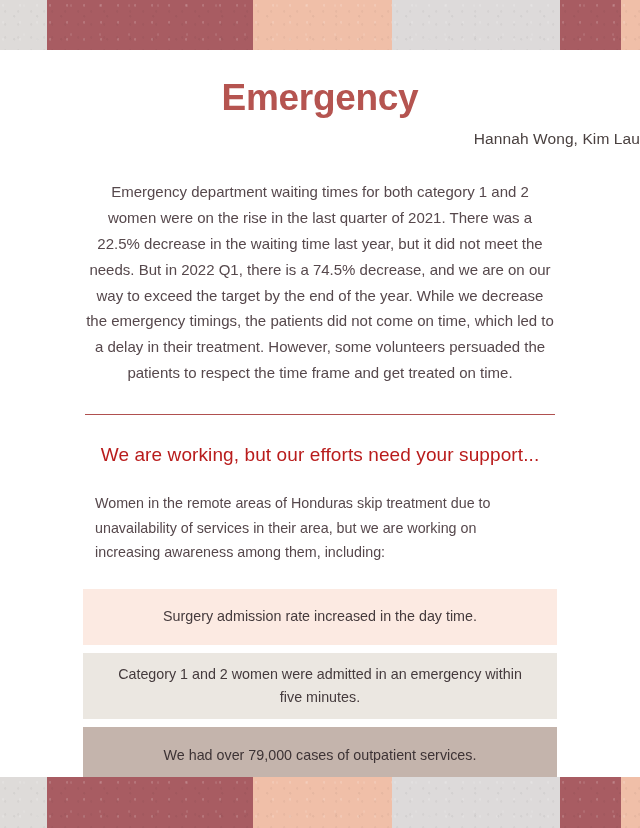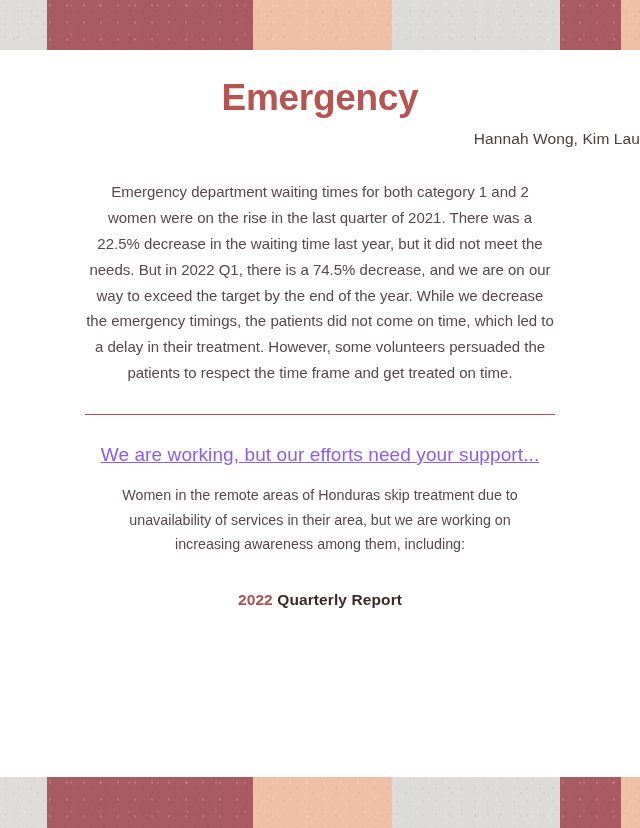--- a/index.html
+++ b/index.html
@@ -96,24 +96,24 @@
     margin: 0;
     padding-top: 29px;
     text-align: center;
     font-size: 19px;
     font-weight: 400;
     color: #b56a70;
     letter-spacing: 0.1px;
   }
 
   .section-sub {
-    margin: 0 auto;
+    margin: 8px auto;
     padding-top: 17px;
     width: 450px;
-    text-align: center;
+    text-align: left;
     font-size: 14.3px;
     line-height: 1.73;
     color: #56484c;
   }
 
   .callouts {
     margin: 24px auto 0 auto;
     width: 474px;
     display: flex;
     flex-direction: column;
@@ -158,24 +158,29 @@
 <div class="page">
 
   <h1 class="doc-title" style="color: rgb(181, 84, 80);">Emergency</h1>
 
   <p class="byline">Hannah Wong, Kim Lau</p>
 
   <p class="intro">Emergency department waiting times for both category 1 and 2 women were on the rise in the last quarter of 2021. There was a 22.5% decrease in the waiting time last year, but it did not meet the needs. But in 2022 Q1, there is a 74.5% decrease, and we are on our way to exceed the target by the end of the year. While we decrease the emergency timings, the patients did not come on time, which led to a delay in their treatment. However, some volunteers persuaded the patients to respect the time frame and get treated on time.</p>
 
   <div class="divider" style="border-top-color: rgb(176, 80, 79);"></div>
 
-  <h2 class="section-heading" style="color: #8b5cf6; text-decoration: underline;">We are working, but our efforts need your support...</h2>
+  <h2 class="section-heading" style="color: #b91c1c;">We are working, but our efforts need your support...</h2>
 
   <p class="section-sub">Women in the remote areas of Honduras skip treatment due to unavailability of services in their area, but we are working on increasing awareness among them, including:</p>
 
+  <div class="callouts">
+    <div class="callout" style="background: rgb(252, 234, 226); color: rgb(68, 58, 60);">Surgery admission rate increased in the day time.</div>
+    <div class="callout" style="background: rgb(235, 231, 225); color: rgb(68, 58, 60);">Category 1 and 2 women were admitted in an emergency within five minutes.</div>
+    <div class="callout" style="background: rgb(196, 180, 172); color: rgb(61, 51, 53);">We had over 79,000 cases of outpatient services.</div>
+  </div>
 
   <p class="footer">
     <span class="year" style="color: rgb(176, 80, 79);">2022</span><span>&nbsp;</span><span class="label" style="color: rgb(58, 43, 43);">Quarterly Report</span>
   </p>
 
 </div>
 
 <div class="banner bottom">
   <div class="band" style="background: rgb(222, 219, 217); width: 47px;"></div>
   <div class="band" style="background: rgb(168, 92, 98); width: 206px;"></div>

